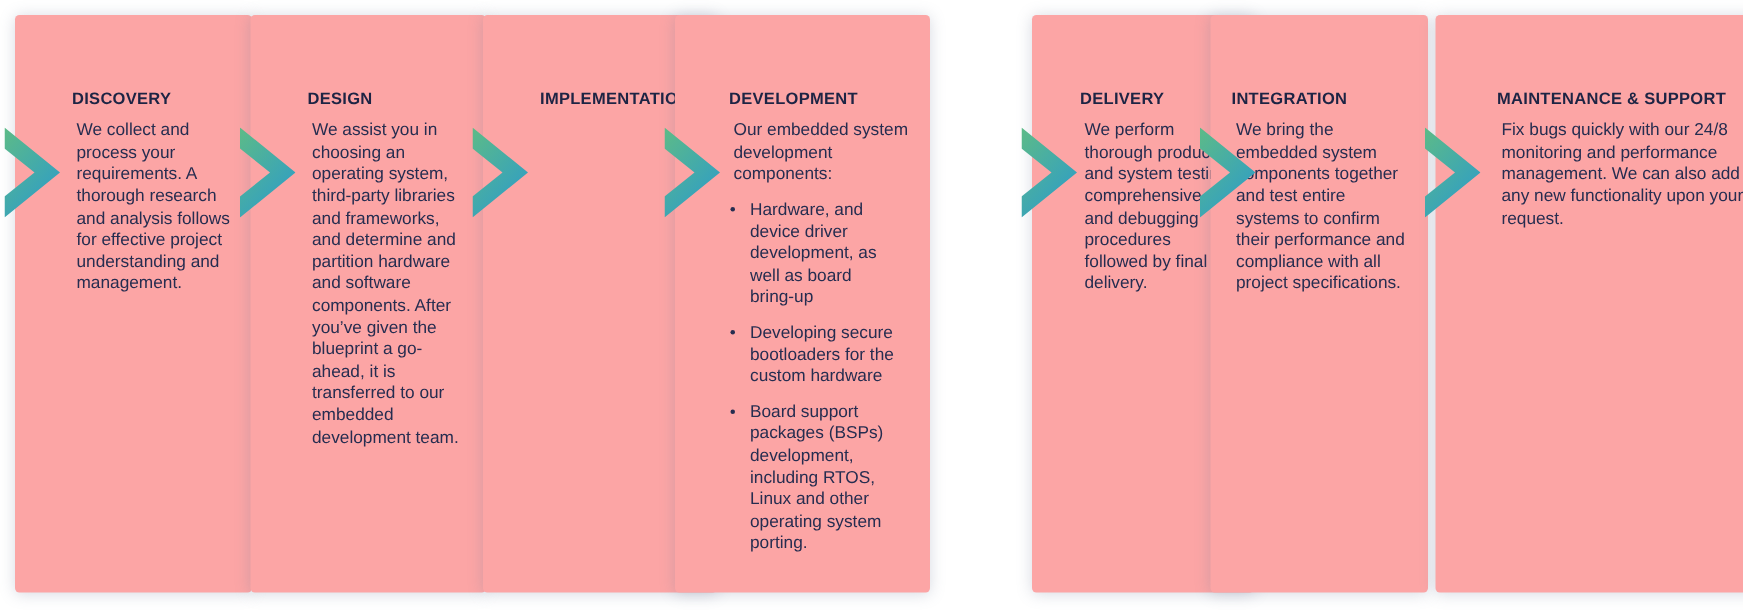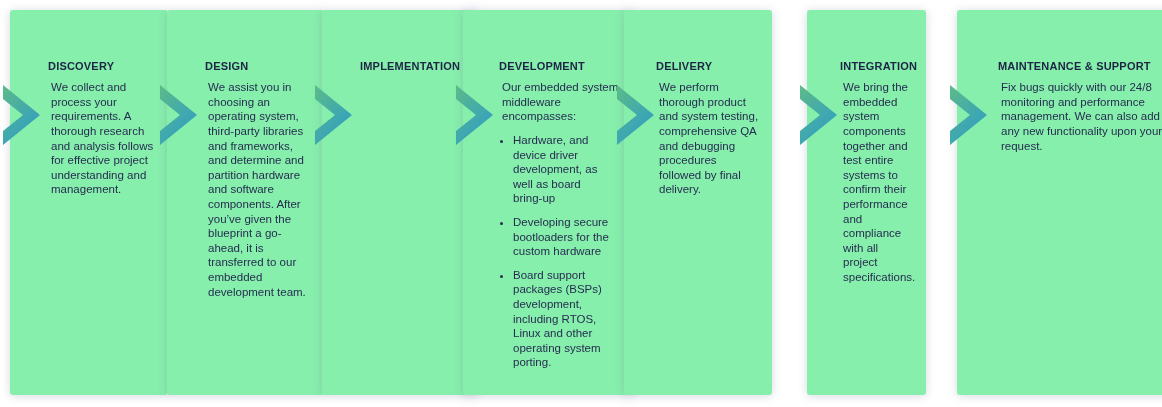--- a/index.html
+++ b/index.html
@@ -12,32 +12,32 @@
     position: relative;
     width: 1162px;
     height: 407px;
     background: #ffffff;
     overflow: hidden;
   }
   .stage-card {
     position: absolute;
     top: 10px;
     height: 385px;
-    background: #86efac;
+    background: #fca5a5;
     border-radius: 3px;
     box-shadow: 0 1px 10px rgba(120, 128, 155, 0.30);
     box-sizing: border-box;
     padding: 50px 8px 0 38px;
   }
   .card-1 { left: 10px;  width: 158px; }
   .card-2 { left: 167px; width: 157px; }
   .card-3 { left: 322px; width: 156px; }
-  .card-4 { left: 463px; width: 170px; padding-left: 36px; }
-  .card-5 { left: 624px; width: 148px; padding-left: 32px; }
-  .card-6 { left: 807px; width: 119px; padding-left: 33px; }
+  .card-4 { left: 450px; width: 170px; padding-left: 36px; }
+  .card-5 { left: 688px; width: 148px; padding-left: 32px; }
+  .card-6 { left: 807px; width: 145px; padding-left: 14px; }
   .card-7 { left: 957px; width: 219px; padding-left: 41px; }
   .chevron {
     position: absolute;
     left: -7px;
     top: 75px;
     width: 37px;
     height: 60px;
     display: block;
   }
   .stage-title {
@@ -102,21 +102,21 @@
       <polygon points="0,0 37,30 0,60 0,46 20,30 0,14" fill="url(#chevGrad)"></polygon>
     </svg>
     <h3 class="stage-title">IMPLEMENTATION</h3>
   </div>
 
   <div class="stage-card card-4">
     <svg class="chevron" viewBox="0 0 37 60">
       <polygon points="0,0 37,30 0,60 0,46 20,30 0,14" fill="url(#chevGrad)"></polygon>
     </svg>
     <h3 class="stage-title">DEVELOPMENT</h3>
-    <p class="stage-desc">Our embedded system middleware encompasses:</p>
+    <p class="stage-desc">Our embedded system development components:</p>
     <ul class="stage-bullets">
       <li>Hardware, and device driver development, as well as board bring-up</li>
       <li>Developing secure bootloaders for the custom hardware</li>
       <li>Board support packages (BSPs) development, including RTOS, Linux and other operating system porting.</li>
     </ul>
   </div>
 
   <div class="stage-card card-5">
     <svg class="chevron" viewBox="0 0 37 60">
       <polygon points="0,0 37,30 0,60 0,46 20,30 0,14" fill="url(#chevGrad)"></polygon>

